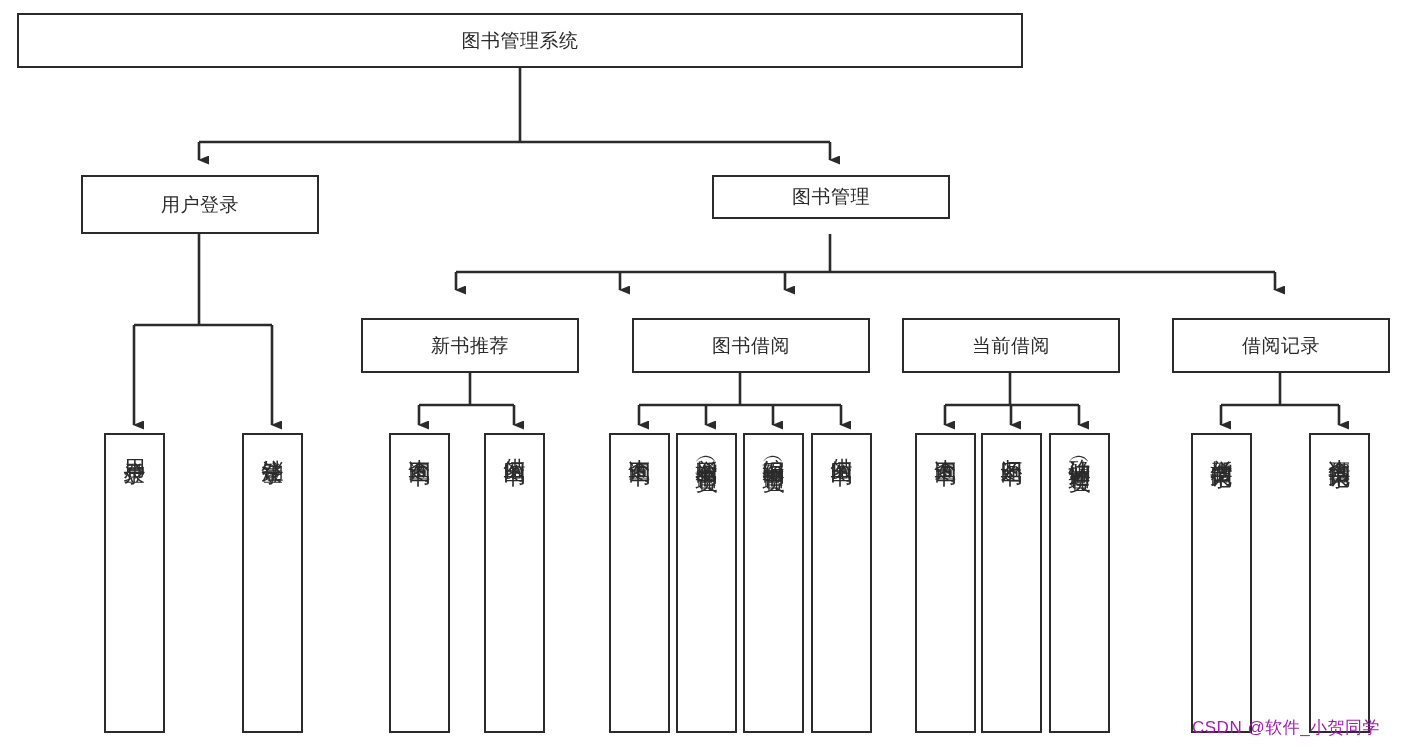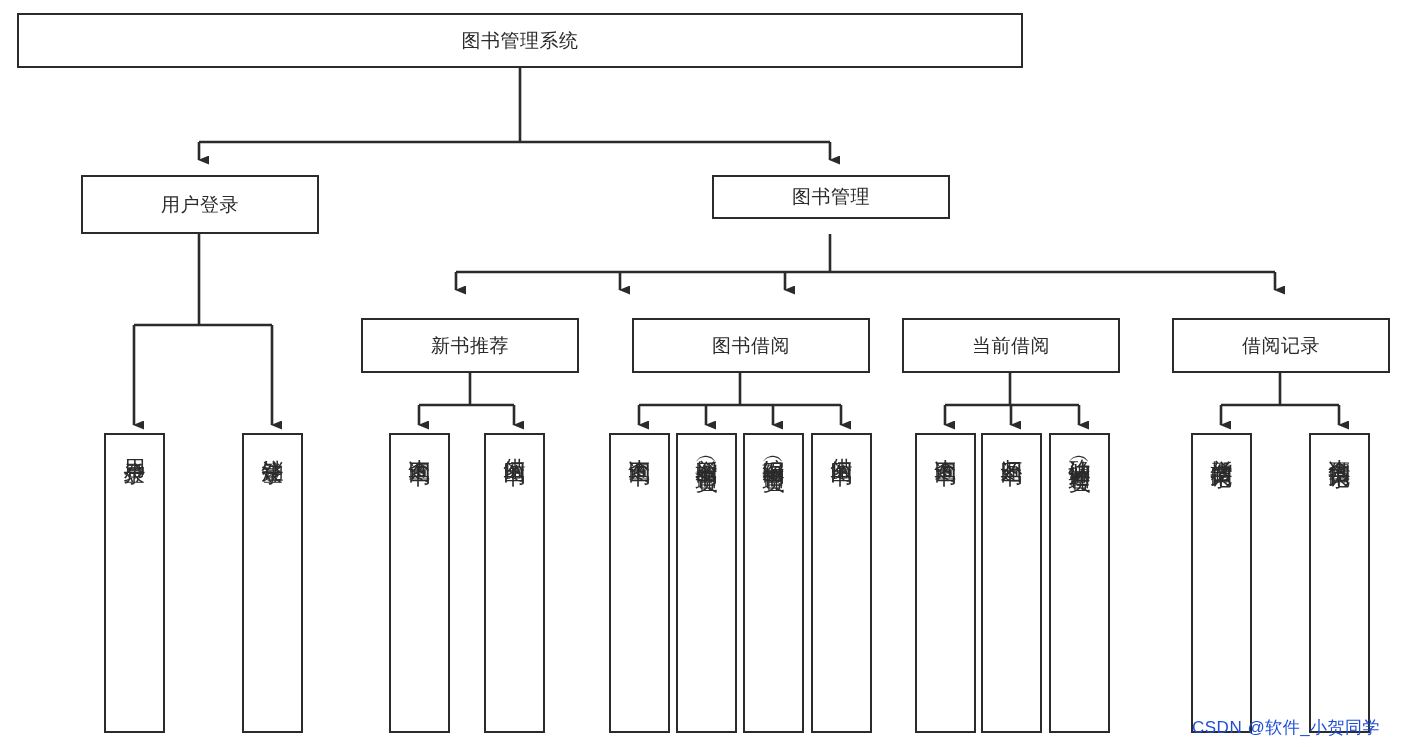--- a/index.html
+++ b/index.html
@@ -55,21 +55,21 @@
     writing-mode: vertical-rl;
     text-orientation: upright;
     font-size: 22px;
     line-height: 1.0;
     letter-spacing: 2px;
     white-space: nowrap;
   }
   .watermark {
     position: absolute;
     font-size: 17px;
-    color: #1d4ed8;
+    color: #a21caf;
     white-space: nowrap;
     letter-spacing: 0.5px;
   }
 </style>
 </head>
 <body>
 
 <div id="canvas">
 
   <svg class="wires" viewBox="0 0 1405 747" xmlns="http://www.w3.org/2000/svg">

